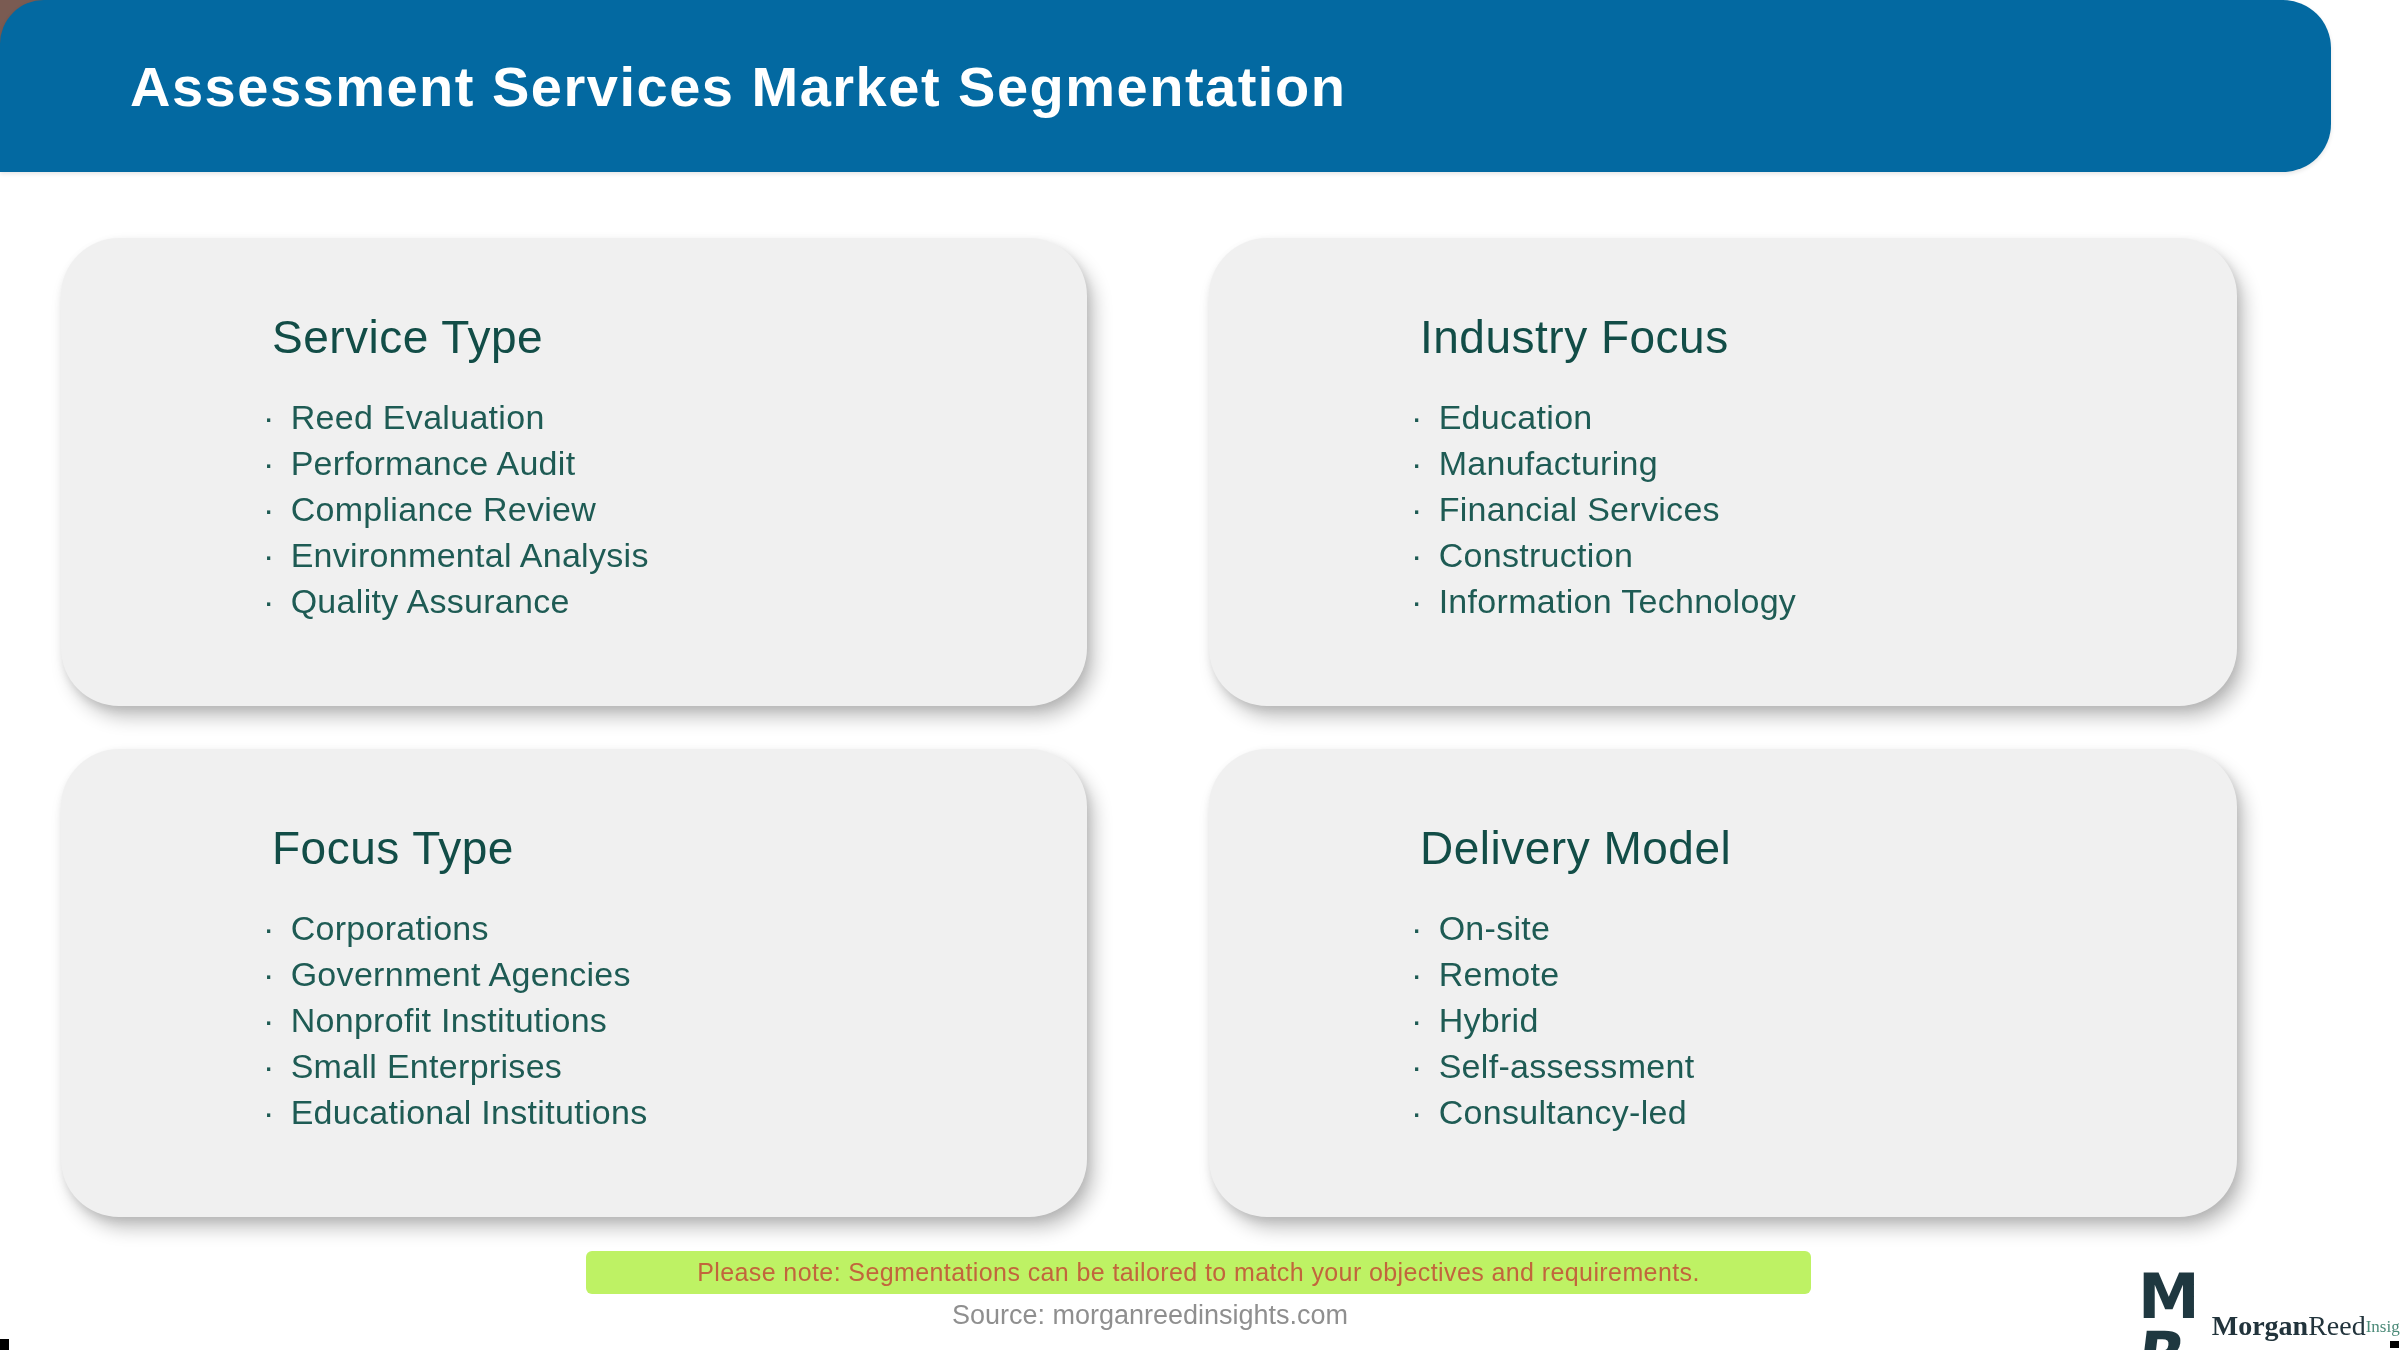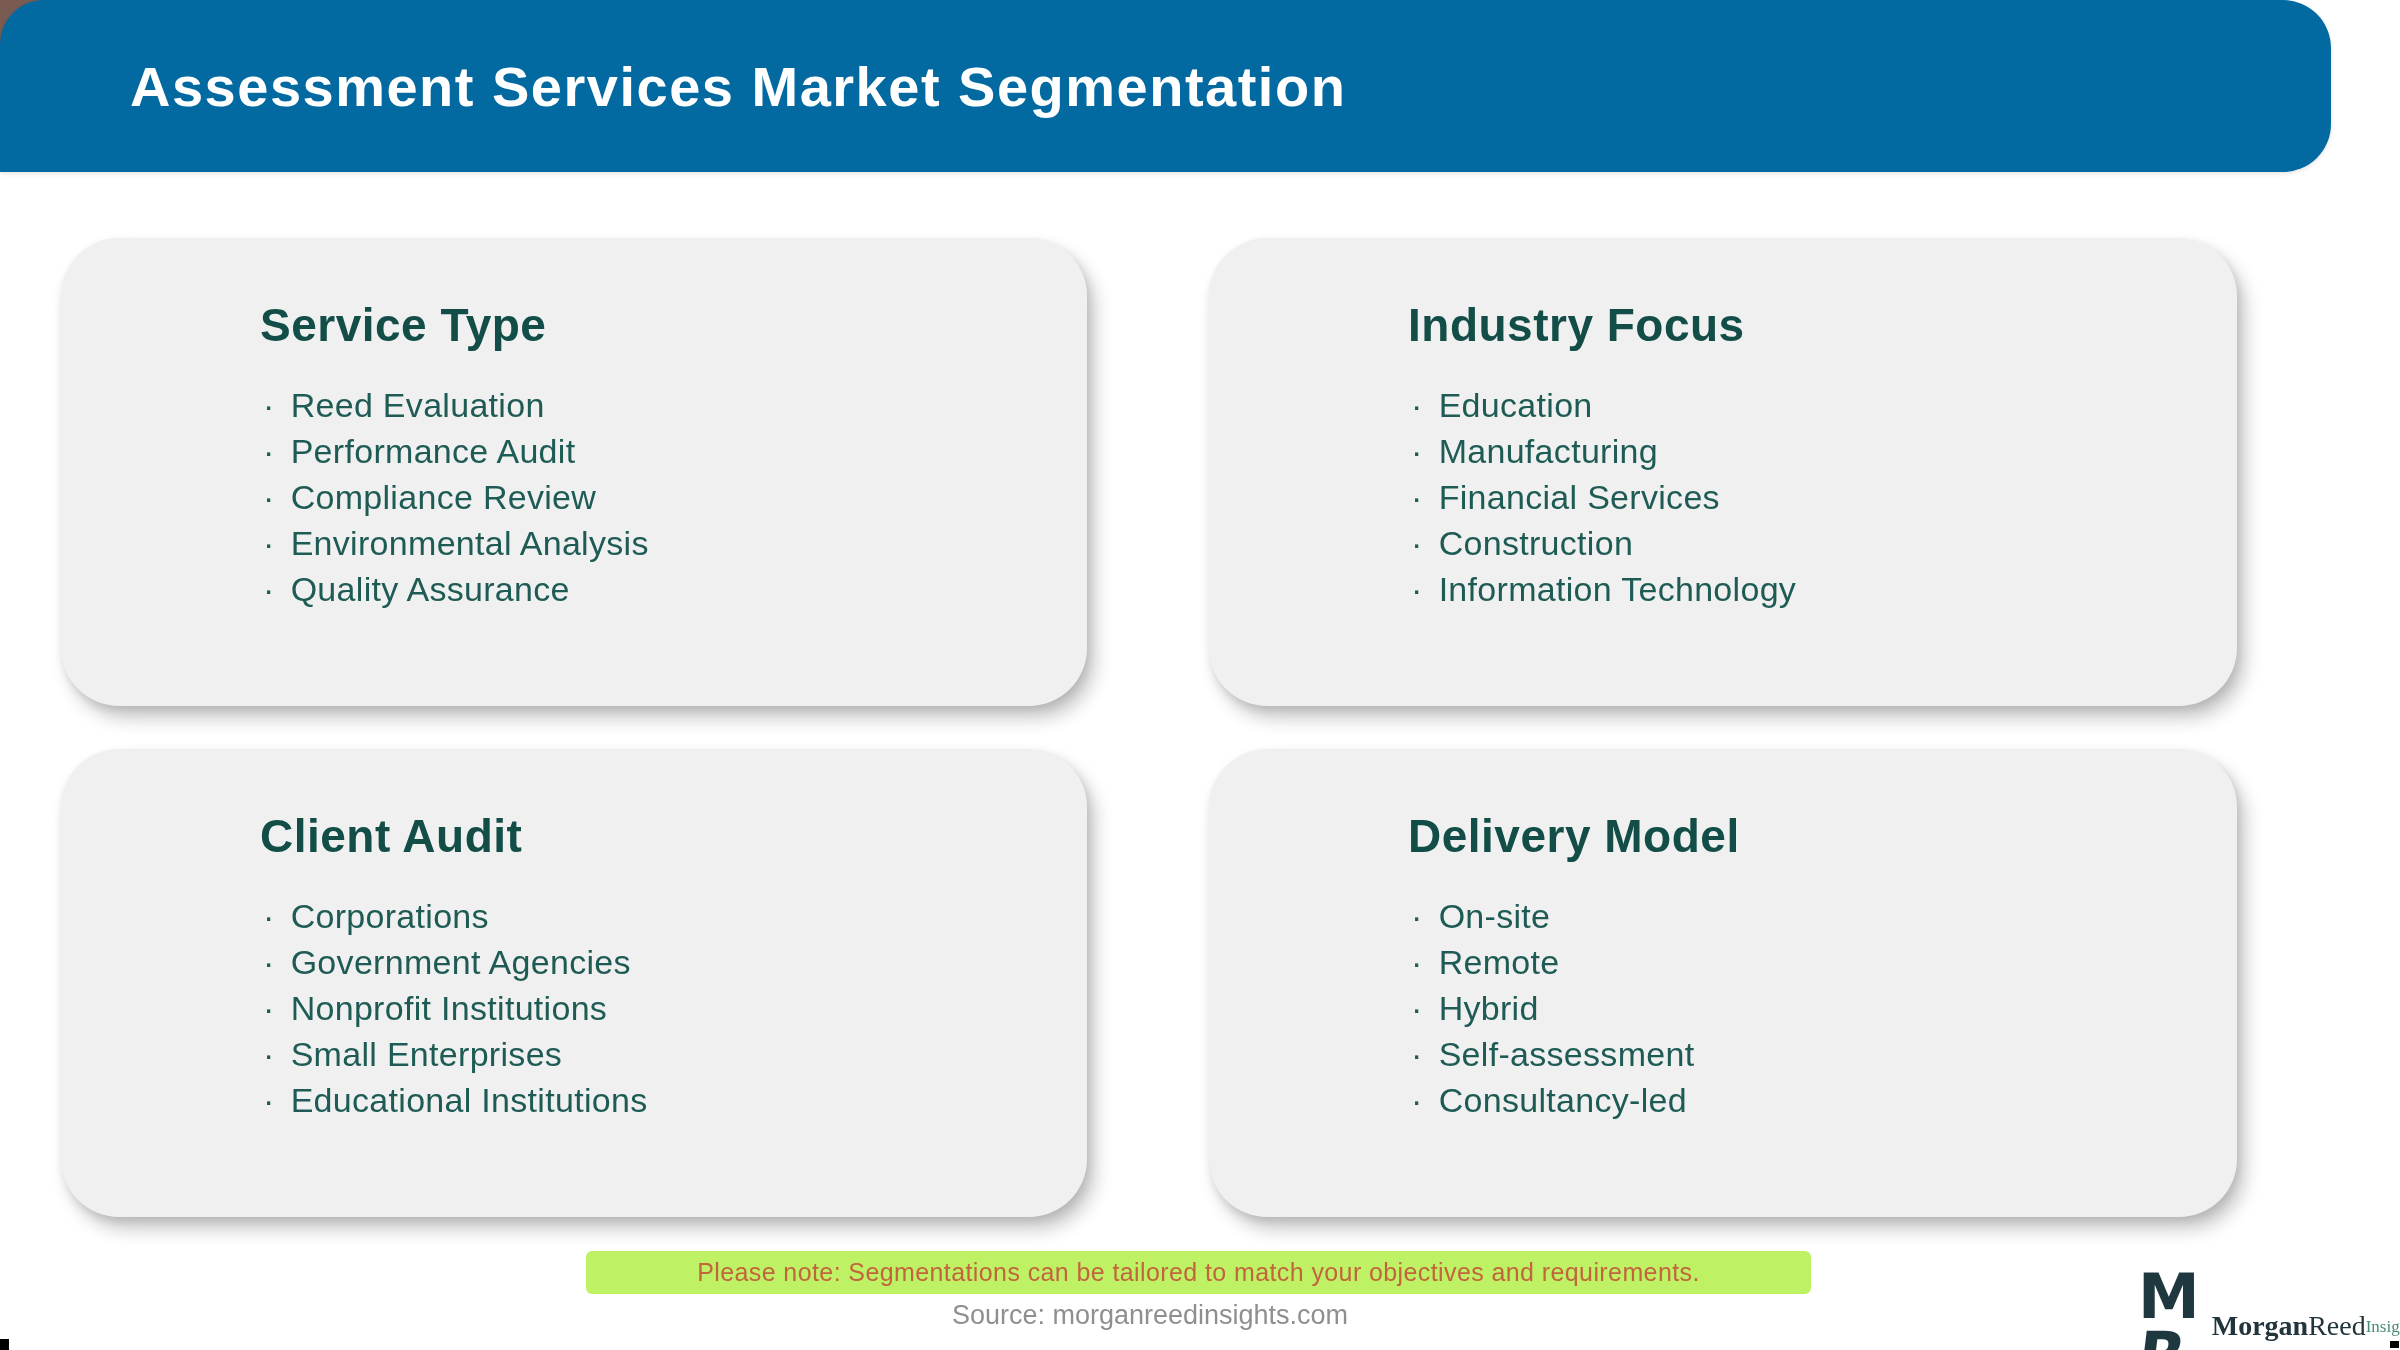--- a/index.html
+++ b/index.html
@@ -14,21 +14,21 @@
           box-shadow:0 2px 4px rgba(0,0,0,0.10);}
   .header h1{margin:0;padding-left:130px;color:#ffffff;font-size:56px;font-weight:bold;letter-spacing:1.5px;}
 
   
   .cards{position:absolute;left:61px;top:238px;width:2177px;height:979px;display:grid;
          grid-template-columns:1026px 1028px;grid-template-rows:468px 468px;
          column-gap:122px;row-gap:43px;z-index:2;}
   .card{background:#f0f0f0;border-radius:58px;box-sizing:border-box;
         padding:62px 40px 0 199px;
         box-shadow:8px 12px 18px rgba(0,0,0,0.22), 2px 4px 8px rgba(0,0,0,0.10);}
-  .card-title{margin:0;font-size:46px;line-height:50px;color:#124d47;font-weight:bold;letter-spacing:0.5px;}
+  .card-title{margin:12px;font-size:46px;line-height:50px;color:#124d47;font-weight:normal;letter-spacing:0.5px;}
   .card-list{list-style:none;margin:32px 0 0 0;padding:0 0 0 3px;}
   .card-list li{font-size:34px;line-height:46px;color:#1e5b54;display:flex;align-items:center;letter-spacing:0.3px;}
   .bullet{margin-right:16px;}
 
   
   .note-pill{position:absolute;left:586px;top:1251px;width:1225px;height:43px;background:#bef264;
              border-radius:6px;display:flex;align-items:center;justify-content:center;z-index:2;}
   .note-pill span{font-size:25px;letter-spacing:0.4px;color:#c2653c;}
   .source{position:absolute;left:700px;top:1300px;width:900px;text-align:center;
           font-size:27px;color:#8f8f8f;z-index:2;}
@@ -104,21 +104,21 @@
             <span class="bullet">·</span>
             <span>Construction</span>
           </li>
           <li>
             <span class="bullet">·</span>
             <span>Information Technology</span>
           </li>
         </ul>
     </article>
       <article class="card">
-      <h2 class="card-title">Client Audit</h2>
+      <h2 class="card-title">Focus Type</h2>
       <ul class="card-list">
           <li>
             <span class="bullet">·</span>
             <span>Corporations</span>
           </li>
           <li>
             <span class="bullet">·</span>
             <span>Government Agencies</span>
           </li>
           <li>

